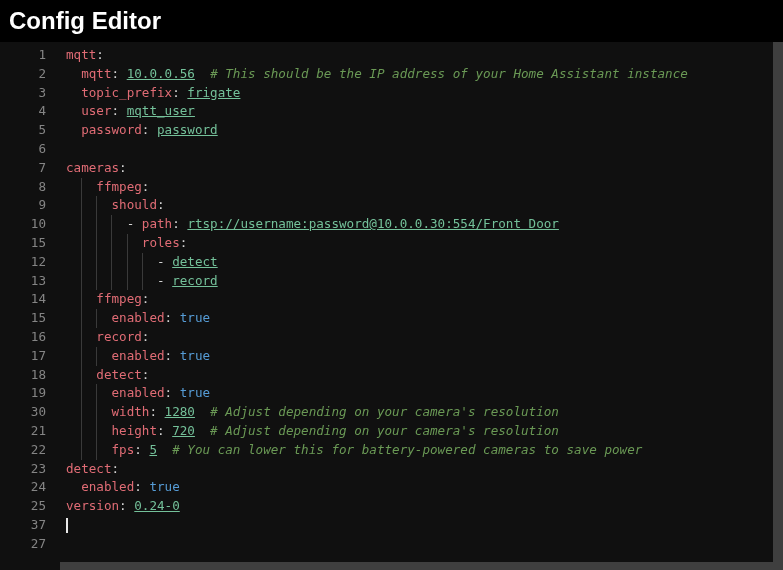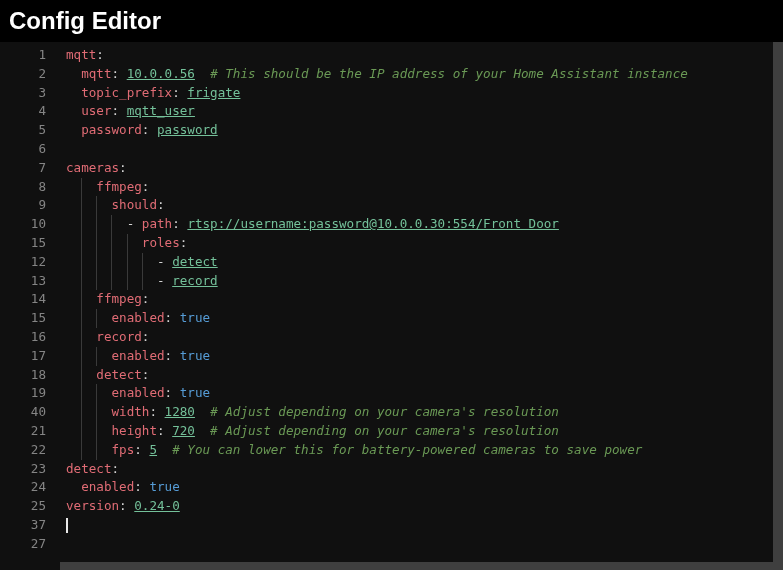--- a/index.html
+++ b/index.html
@@ -98,21 +98,21 @@
       <div class="line-number">10</div>
       <div class="line-number">15</div>
       <div class="line-number">12</div>
       <div class="line-number">13</div>
       <div class="line-number">14</div>
       <div class="line-number">15</div>
       <div class="line-number">16</div>
       <div class="line-number">17</div>
       <div class="line-number">18</div>
       <div class="line-number">19</div>
-      <div class="line-number">40</div>
+      <div class="line-number">30</div>
       <div class="line-number">21</div>
       <div class="line-number">22</div>
       <div class="line-number">23</div>
       <div class="line-number">24</div>
       <div class="line-number">25</div>
       <div class="line-number">37</div>
       <div class="line-number">27</div>
     </div>
   <div class="code">
       <div class="code-line"><span class="tok-key">mqtt</span><span class="tok-punct">:</span></div>

